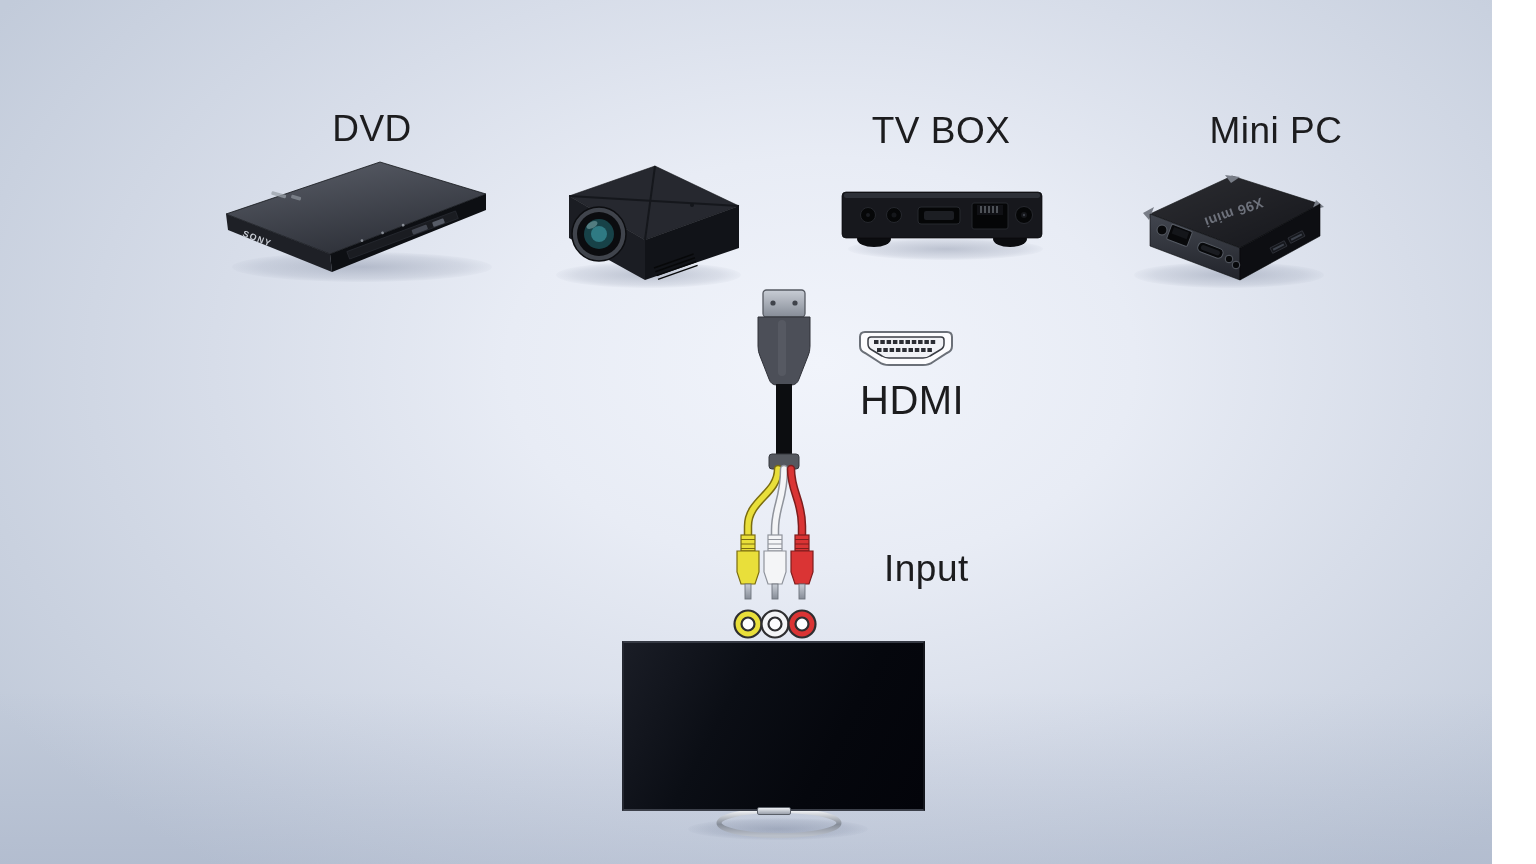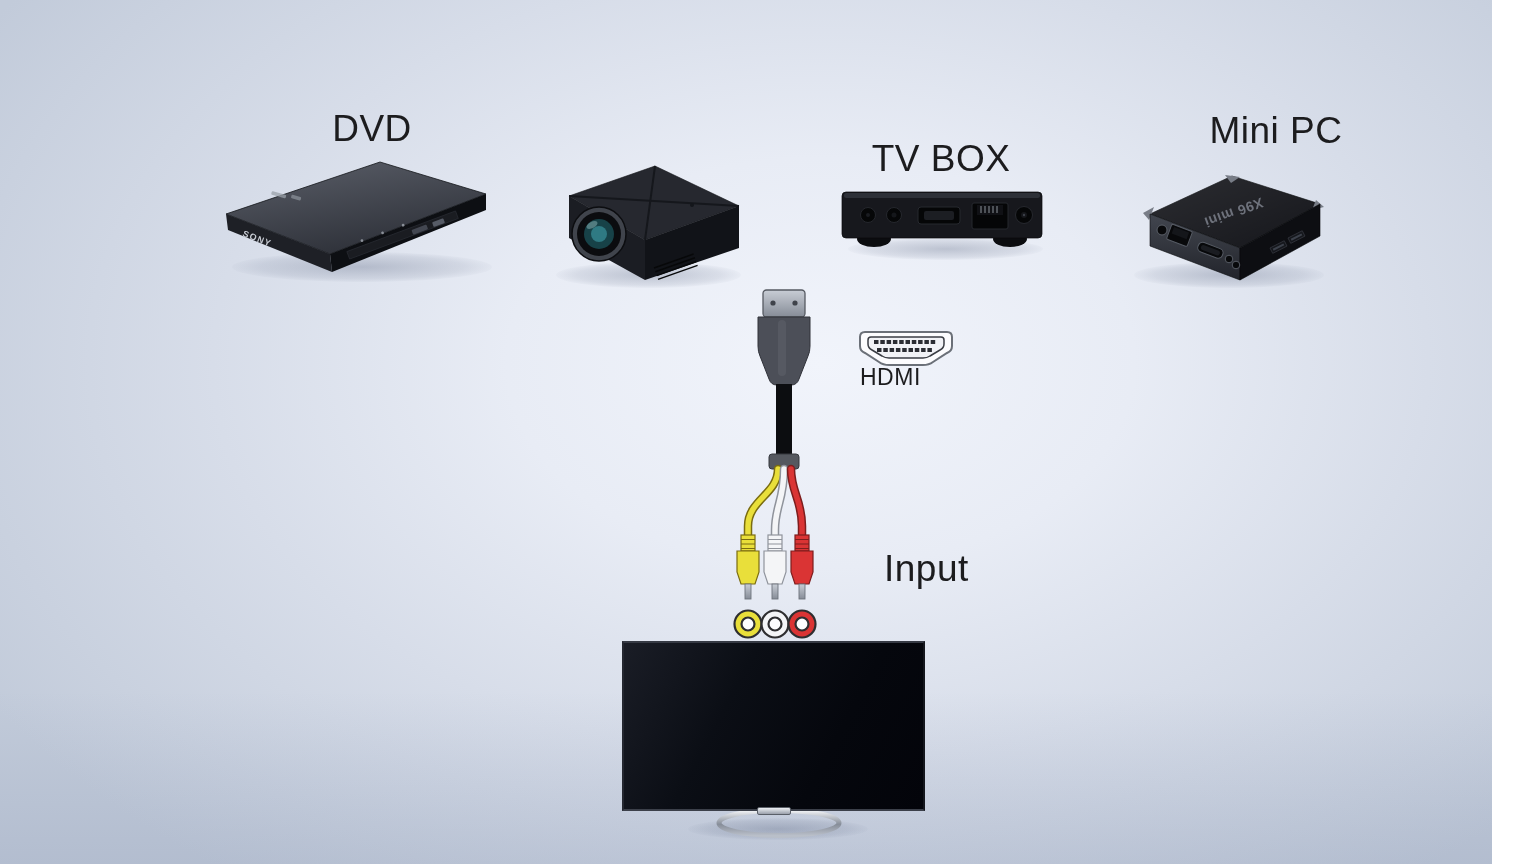--- a/index.html
+++ b/index.html
@@ -32,21 +32,21 @@
     background:linear-gradient(#eceff3,#9aa0ab);border:1px solid #5a5f68;border-radius:2px;
     box-sizing:border-box;
   }
 </style>
 </head>
 <body>
 
 <div class="stage">
 
   <div class="label centered" style="left:372px;top:110px;">DVD</div>
-  <div class="label centered" style="left:941px;top:112px;margin-top:28px;">TV BOX</div>
+  <div class="label centered" style="left:941px;top:112px;">TV BOX</div>
   <div class="label centered" style="left:1276px;top:112px;">Mini PC</div>
 
   <div class="shadow" style="left:232px;top:252px;width:260px;height:30px;"></div>
   <div class="shadow" style="left:556px;top:262px;width:185px;height:26px;"></div>
   <div class="shadow" style="left:848px;top:238px;width:195px;height:22px;"></div>
   <div class="shadow" style="left:1134px;top:262px;width:190px;height:26px;"></div>
   <div class="shadow" style="left:688px;top:818px;width:180px;height:22px;"></div>
 
   <svg style="left:212px;top:150px;" width="285" height="140" viewBox="0 0 285 140">
     <defs>
@@ -251,21 +251,21 @@
         <rect x="28.3" y="19" width="4.5" height="4"></rect>
         <rect x="34.6" y="19" width="4.5" height="4"></rect>
         <rect x="40.9" y="19" width="4.5" height="4"></rect>
         <rect x="47.2" y="19" width="4.5" height="4"></rect>
         <rect x="53.5" y="19" width="4.5" height="4"></rect>
         <rect x="59.8" y="19" width="4.5" height="4"></rect>
         <rect x="66.1" y="19" width="4.5" height="4"></rect>
         <rect x="72.4" y="19" width="4.5" height="4"></rect>
     </g>
   </svg>
-  <div class="label" style="left:860px;top:366px;font-size:23px;">HDMI</div>
+  <div class="label" style="left:860px;top:380px;font-size:40px;">HDMI</div>
   <div class="label" style="left:884px;top:550px;">Input</div>
 
   <svg style="left:712px;top:806px;" width="134" height="36" viewBox="0 0 134 36">
     <defs>
       <linearGradient id="chrome" x1="0" y1="0" x2="0" y2="1">
         <stop offset="0" stop-color="#f2f4f7"></stop>
           <stop offset="0.55" stop-color="#868d99"></stop>
           <stop offset="1" stop-color="#b9bfc9"></stop>
       </linearGradient>
     </defs>

